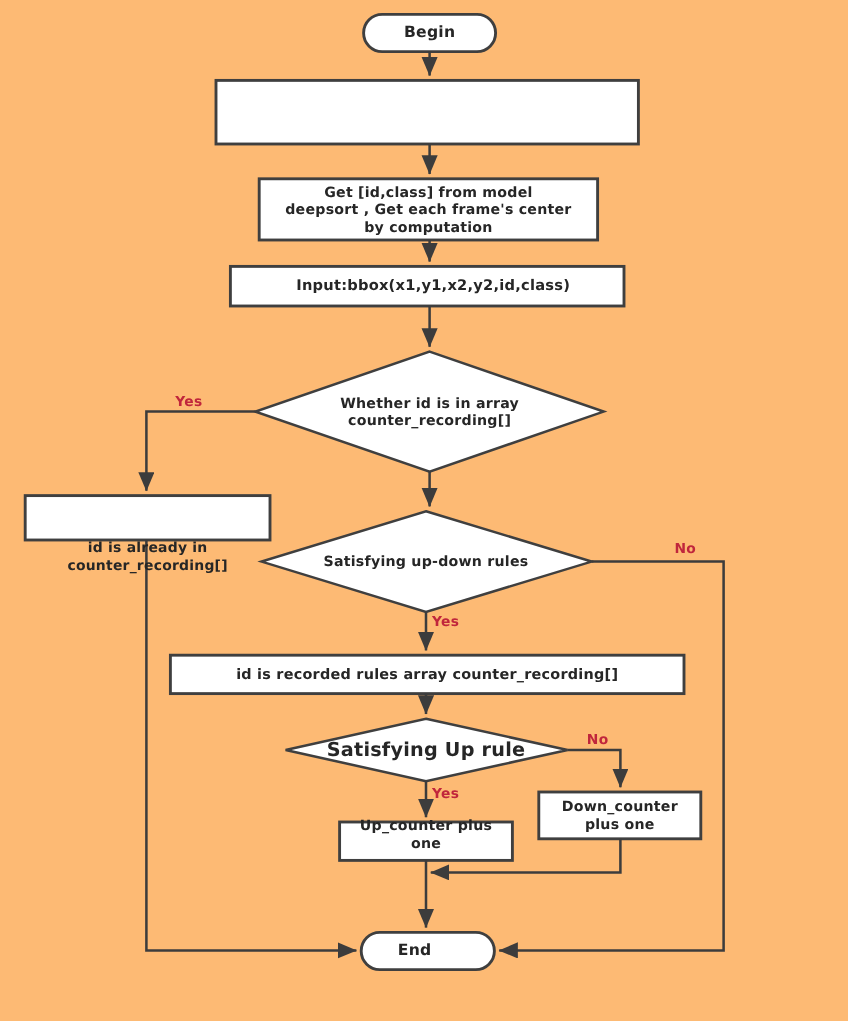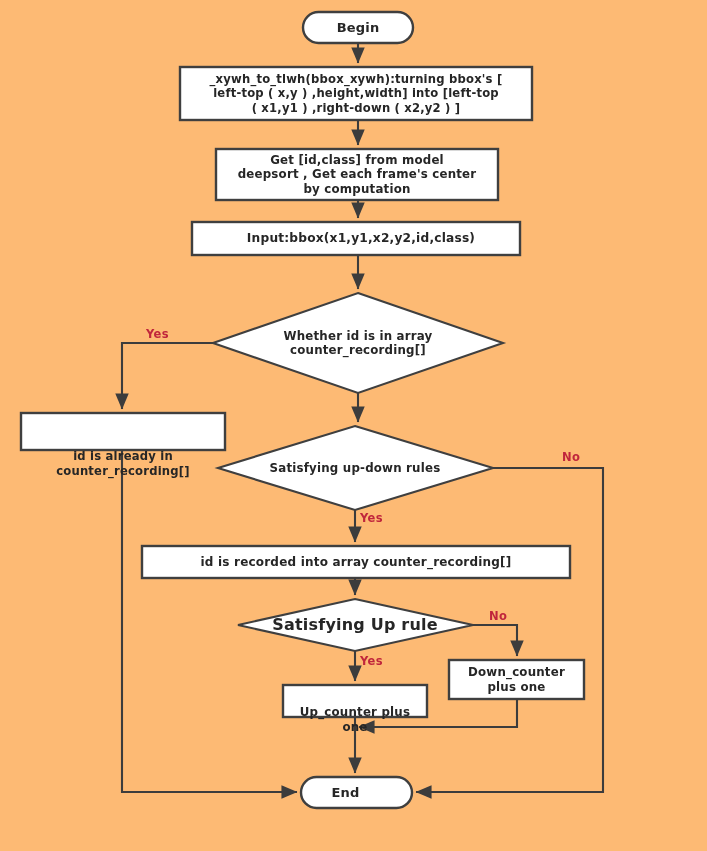--- a/index.html
+++ b/index.html
@@ -123,46 +123,43 @@
 
     <path class="edge" d="M355,651 L355,681" marker-end="url(#arrow)"></path>
 
     <path class="edge" d="M517,699 L517,727 L359,727" marker-end="url(#arrow)"></path>
 
     <path class="edge" d="M355,717 L355,773" marker-end="url(#arrow)"></path>
   </svg>
 
   <div class="node-text" style="left:303px; top:12px; width:110px; height:31px; font-size:13px;">Begin</div>
 
-  <div class="node-text" style="left:182px; top:67px; width:348px; height:53px; font-size:11.6px;">_xywh_to_tlwh(bbox_xywh):turning bbox's [
-left-top ( x,y ) ,height,width] into [left-top
-( x1,y1 ) ,right-down ( x2,y2 ) ]</div>
 
   <div class="node-text" style="left:210px; top:149px; width:294px; height:51px; font-size:11.8px;">Get [id,class] from model
 deepsort , Get each frame's center
 by computation</div>
 
   <div class="node-text" style="left:192px; top:222px; width:338px; height:33px; font-size:12.2px;">Input:bbox(x1,y1,x2,y2,id,class)</div>
 
   <div class="node-text" style="left:243px; top:318px; width:230px; height:50px; font-size:11.8px;">Whether id is in array
 counter_recording[]</div>
 
   <div class="node-text" style="left:21px; top:413px; width:204px; height:37px; font-size:11.6px;margin-top:32px;">id is already in
 counter_recording[]</div>
 
   <div class="node-text" style="left:243px; top:453px; width:224px; height:30px; font-size:11.8px;">Satisfying up-down rules</div>
 
-  <div class="node-text" style="left:142px; top:546px; width:428px; height:32px; font-size:12px;">id is recorded into array counter_recording[]</div>
+  <div class="node-text" style="left:142px; top:546px; width:428px; height:32px; font-size:12px;">id is recorded rules array counter_recording[]</div>
 
   <div class="node-text" style="left:260px; top:611px; width:190px; height:28px; font-size:16px;">Satisfying Up rule</div>
 
   <div class="node-text" style="left:449px; top:660px; width:135px; height:39px; font-size:11.8px;">Down_counter
 plus one</div>
 
-  <div class="node-text" style="left:283px; top:684px; width:144px; height:23px; font-size:11.8px;margin-top:24px;">Up_counter plus
+  <div class="node-text" style="left:283px; top:684px; width:144px; height:23px; font-size:11.8px;">Up_counter plus
 one</div>
 
   <div class="node-text" style="left:301px; top:777px; width:89px; height:31px; font-size:13px;">End</div>
 
   <div class="branch-label" style="left:146px; top:327px;">Yes</div>
 
   <div class="branch-label" style="left:562px; top:450px;">No</div>
 
   <div class="branch-label" style="left:360px; top:511px;">Yes</div>
 

